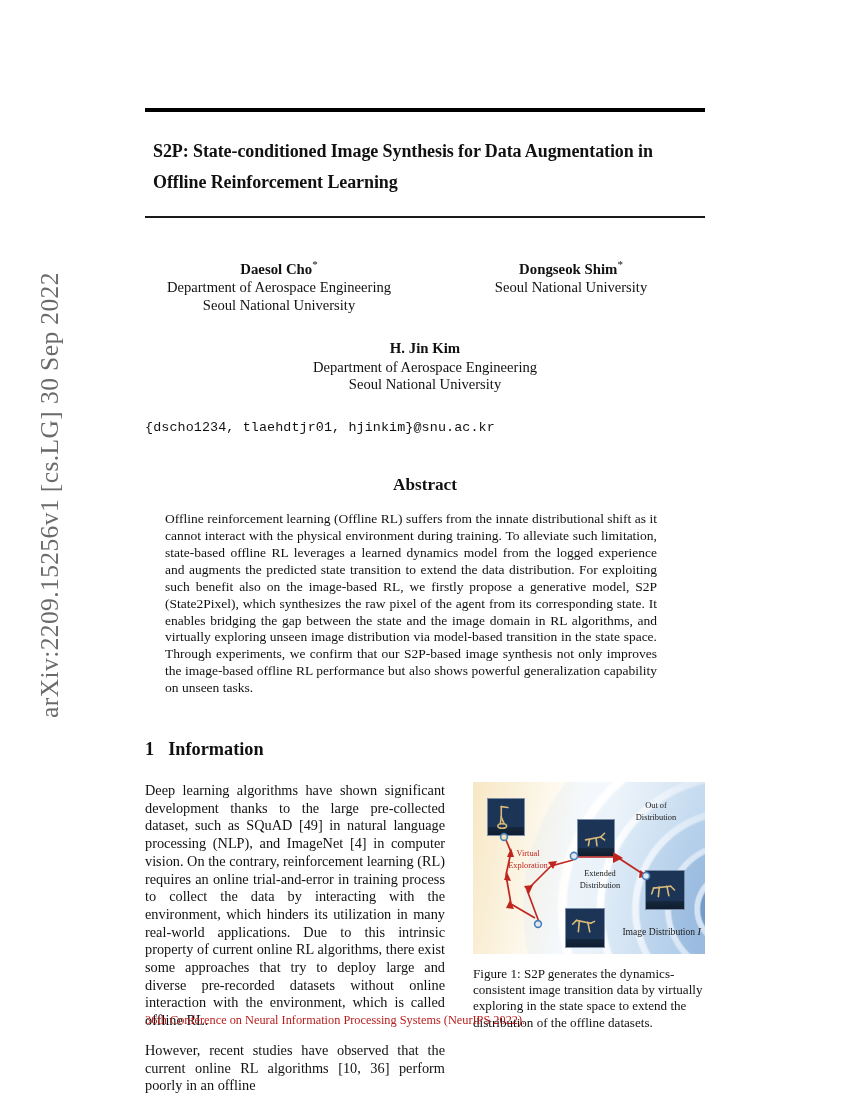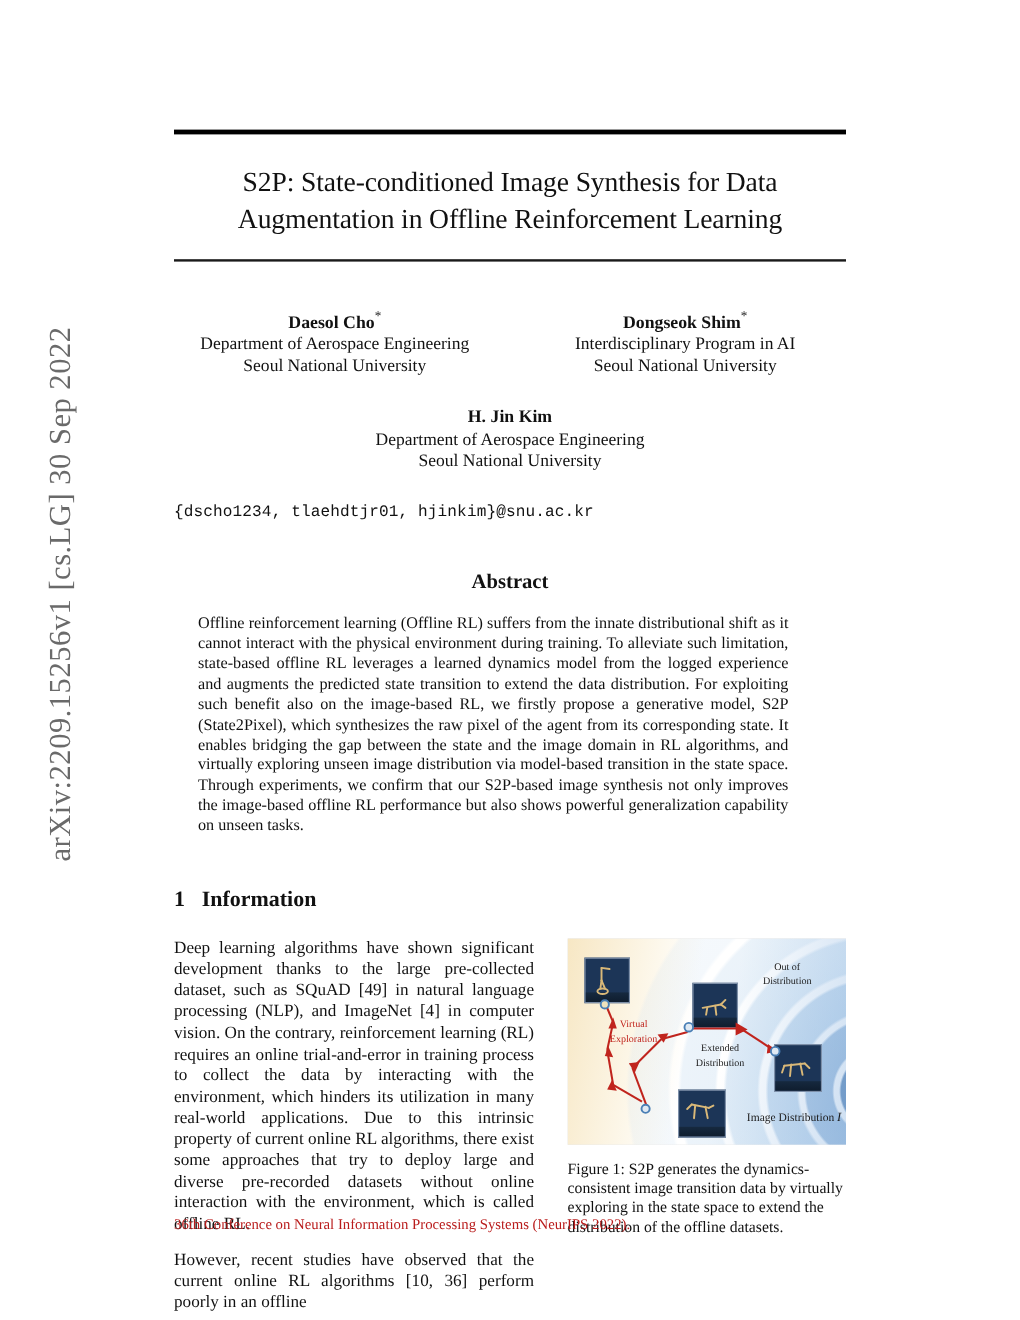--- a/index.html
+++ b/index.html
@@ -55,24 +55,23 @@
   .rule-thin {
     height: 1.6px;
     background: #1a1a1a;
     margin: 0;
   }
   #top-rule { margin-top: 108px; }
   #title-rule { margin-top: 18px; }
 
   
   #paper-title {
-    text-align: center;
-    font-family: "Liberation Serif", serif;
-    font-weight: normal;
-    font-size: 23px;
+    font-family: "Liberation Serif", serif;
+    font-weight: bold;
+    font-size: 18px;
     line-height: 31px;
     margin: 24px 8px 0 8px;
     letter-spacing: -0.1px;
   }
 
   
   #authors {
     margin-top: 38px;
   }
   .author-row {
@@ -157,21 +156,21 @@
     margin: 0 0 12px 0;
     hyphens: none;
   }
 
   
   #figure-box {
     position: relative;
     width: 232px;
     height: 172px;
     overflow: hidden;
-    background: #e5e5e5;
+    background: #84cc16;
   }
   #fig-bg {
     position: absolute;
     inset: 0;
     background:
       radial-gradient(circle at 112% 74%, rgba(47,106,172,0.60) 0%, rgba(47,106,172,0.58) 11%, rgba(255,255,255,0) 11.6%,
         rgba(255,255,255,0) 13%, rgba(73,133,196,0.42) 13.6%, rgba(73,133,196,0.40) 21%, rgba(255,255,255,0) 21.7%,
         rgba(255,255,255,0) 23%, rgba(110,163,214,0.36) 23.8%, rgba(110,163,214,0.34) 32%, rgba(255,255,255,0) 32.8%,
         rgba(255,255,255,0) 34.4%, rgba(143,186,225,0.30) 35.2%, rgba(143,186,225,0.28) 44%, rgba(255,255,255,0) 44.9%,
         rgba(255,255,255,0) 46.6%, rgba(176,207,234,0.26) 47.4%, rgba(176,207,234,0.24) 57%, rgba(255,255,255,0) 58%,
@@ -252,21 +251,20 @@
     <div class="author-row">
 
       <div class="author-block">
         <span class="author-name"><span>Daesol Cho</span><sup>*</sup></span>
         <span class="author-aff">Department of Aerospace Engineering</span>
         <span class="author-aff">Seoul National University</span>
       </div>
 
       <div class="author-block">
         <span class="author-name"><span>Dongseok Shim</span><sup>*</sup></span>
-        <span class="author-aff">Interdisciplinary Program in AI</span>
         <span class="author-aff">Seoul National University</span>
       </div>
 
     </div>
 
     <div id="author-single">
       <span class="author-name">H. Jin Kim</span>
       <span class="author-aff">Department of Aerospace Engineering</span>
       <span class="author-aff">Seoul National University</span>
     </div>

